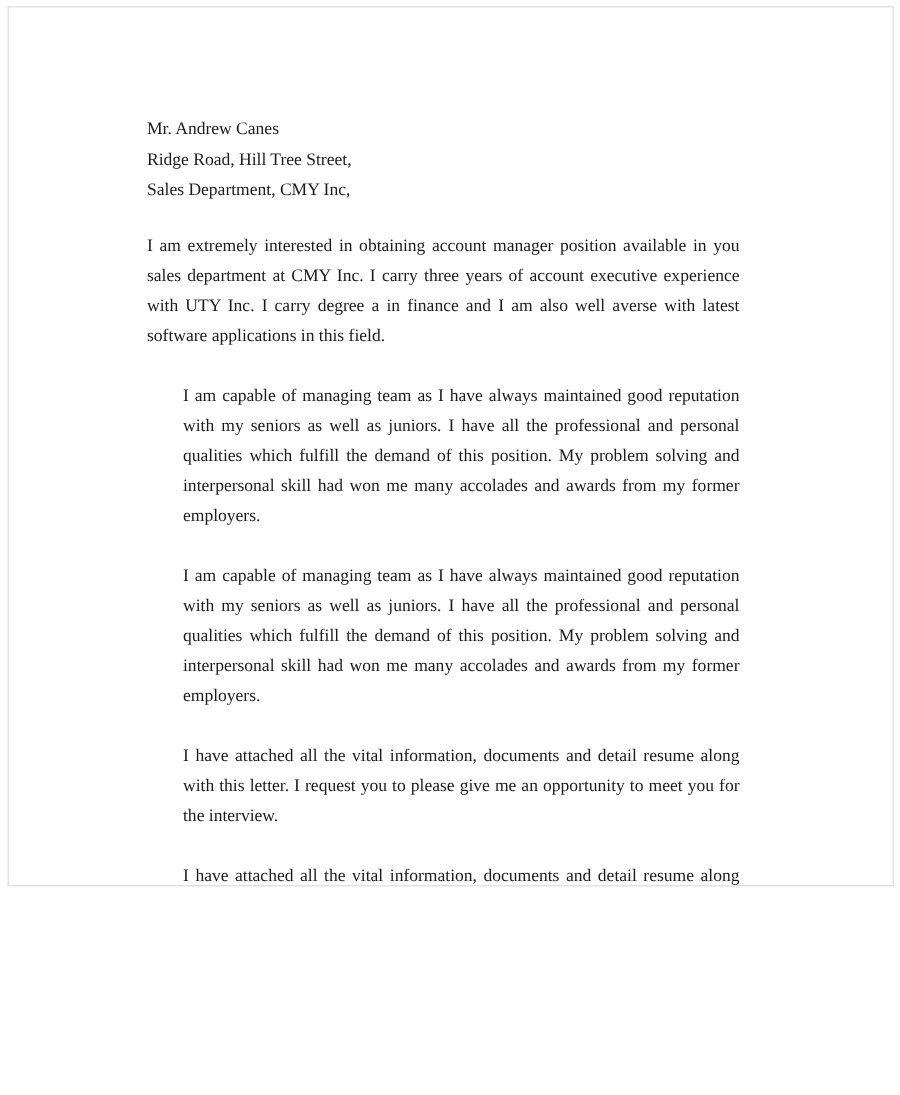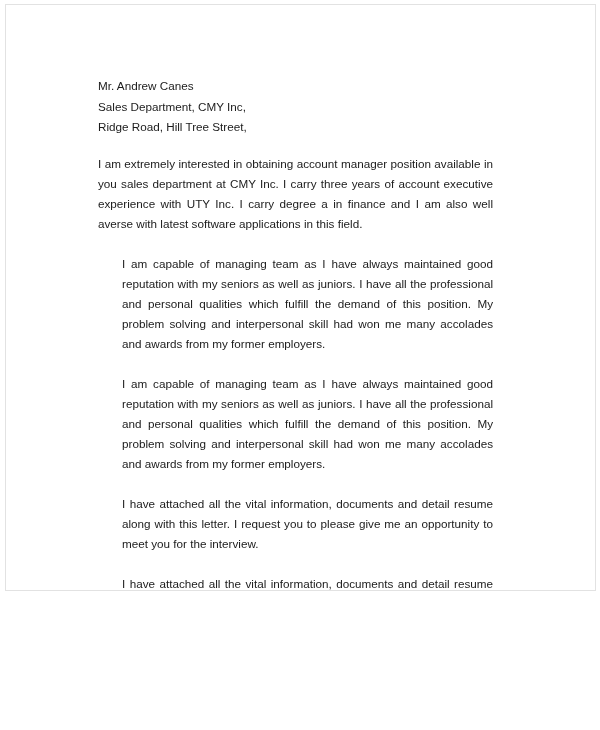--- a/index.html
+++ b/index.html
@@ -9,21 +9,21 @@
     background: #ffffff;
   }
 
   .page {
     position: relative;
     width: 600px;
     height: 596px;
     background: #ffffff;
     box-sizing: border-box;
     overflow: hidden;
-    font-family: Liberation Sans, sans-serif;
+    font-family: Liberation Serif, serif;
     padding-left: 19px;
   }
 
   
   .page-frame {
     position: absolute;
     left: 5px;
     top: 4px;
     right: 4px;
     bottom: 5px;
@@ -84,22 +84,22 @@
 </head>
 <body>
 
 <div class="page">
   <div class="page-frame"></div>
 
   <div class="letter-body">
 
     <div class="address-block">
       <div class="address-line">Mr. Andrew Canes</div>
+      <div class="address-line">Ridge Road, Hill Tree Street,</div>
       <div class="address-line">Sales Department, CMY Inc,</div>
-      <div class="address-line">Ridge Road, Hill Tree Street,</div>
     </div>
 
 
     <p class="para para-first">I am extremely interested in obtaining account manager position available in you sales department at CMY Inc. I carry three years of account executive experience with UTY Inc. I carry degree a in finance and I am also well averse with latest software applications in this field.</p>
 
     <p class="para">I am capable of managing team as I have always maintained good reputation with my seniors as well as juniors.  I have all the professional and personal qualities which fulfill the demand of this position. My problem solving and interpersonal skill had won me many accolades and awards from my former employers.</p>
 
     <p class="para">I am capable of managing team as I have always maintained good reputation with my seniors as well as juniors.  I have all the professional and personal qualities which fulfill the demand of this position. My problem solving and interpersonal skill had won me many accolades and awards from my former employers.</p>
 
     <p class="para">I have attached all the vital information, documents and detail resume along with this letter. I request you to please give me an opportunity to meet you for the interview.</p>

